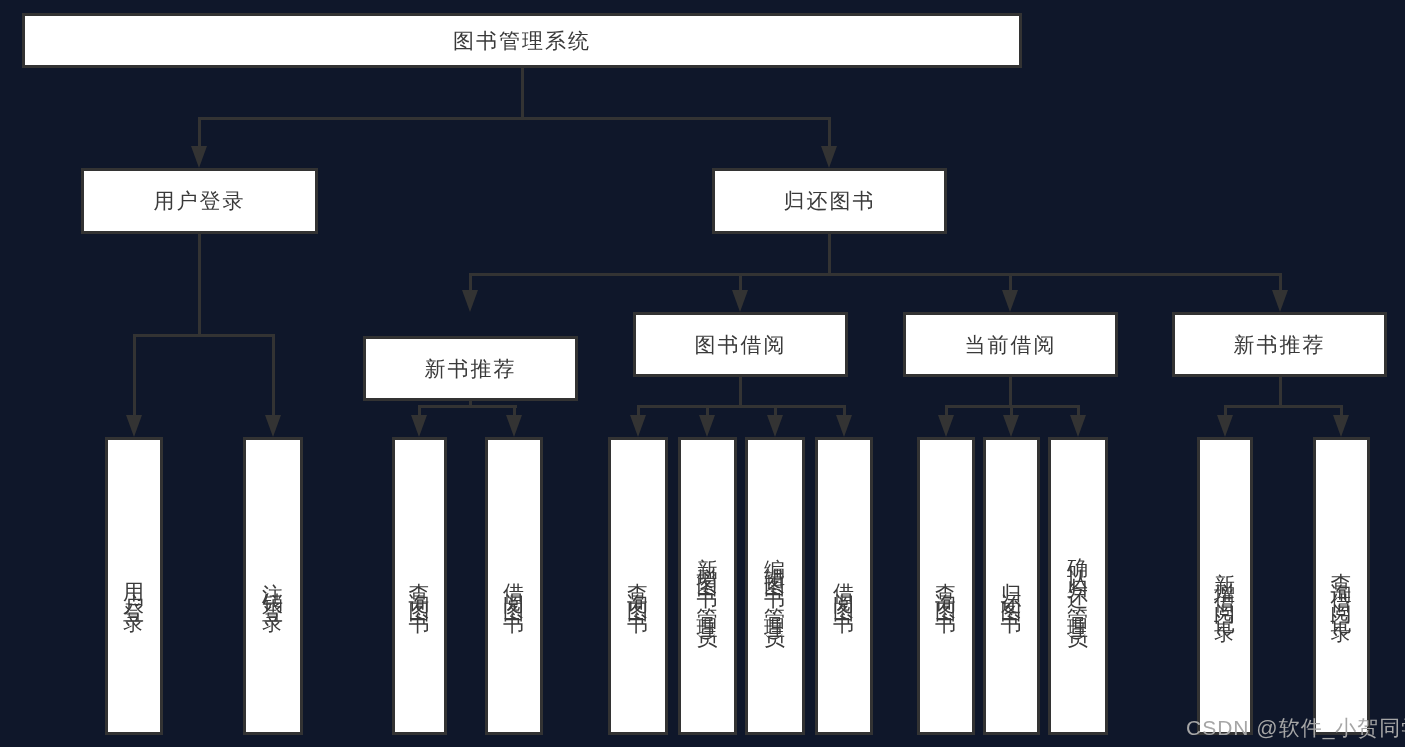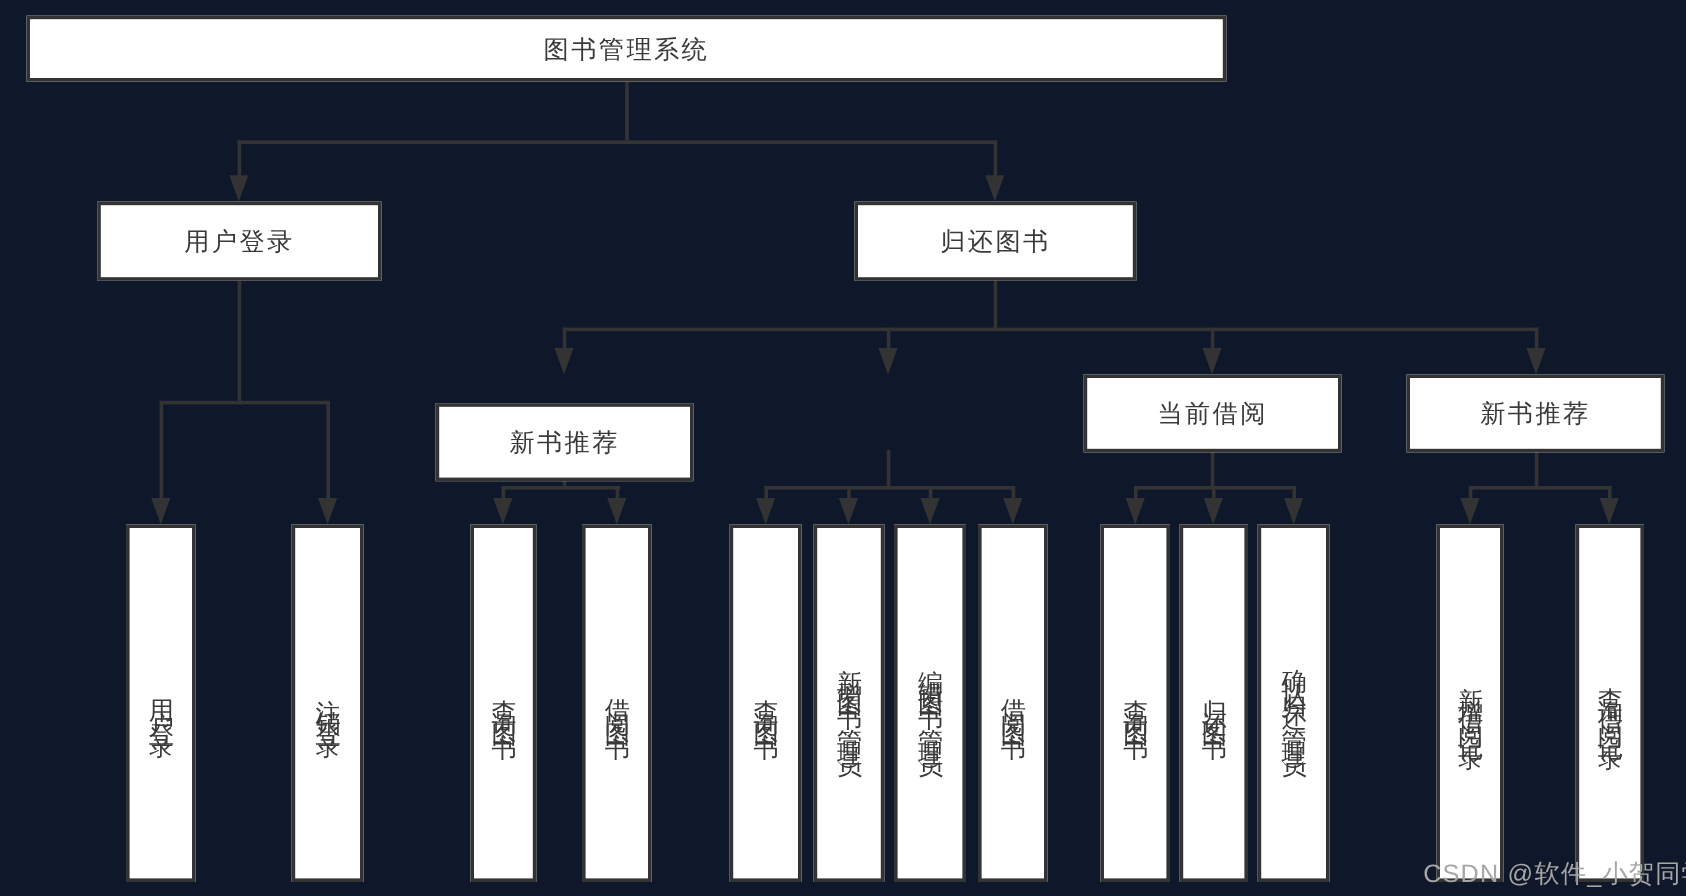--- a/index.html
+++ b/index.html
@@ -117,20 +117,21 @@
   <div class="arrow" style="left:1217px; top:415px;"></div>
   <div class="vline" style="left:1340px; top:405px; width:3px; height:12px;"></div>
   <div class="arrow" style="left:1333px; top:415px;"></div>
 
   <div class="node" style="left:22px; top:13px; width:1000px; height:55px;">图书管理系统</div>
 
   <div class="node" style="left:81px; top:168px; width:237px; height:66px;">用户登录</div>
   <div class="node" style="left:712px; top:168px; width:235px; height:66px;">归还图书</div>
 
   <div class="node" style="left:363px; top:312px; width:215px; height:65px;margin-top:24px;">新书推荐</div>
+  <div class="node" style="left:633px; top:312px; width:215px; height:65px;">图书借阅</div>
   <div class="node" style="left:903px; top:312px; width:215px; height:65px;">当前借阅</div>
   <div class="node" style="left:1172px; top:312px; width:215px; height:65px;">新书推荐</div>
 
   <div class="node vnode" style="left:105px; top:437px; width:58px; height:298px;">用户登录</div>
   <div class="node vnode" style="left:243px; top:437px; width:60px; height:298px;">注销登录</div>
 
   <div class="node vnode" style="left:392px; top:437px; width:55px; height:298px;">查询图书</div>
   <div class="node vnode" style="left:485px; top:437px; width:58px; height:298px;">借阅图书</div>
 
   <div class="node vnode" style="left:608px; top:437px; width:60px; height:298px;">查询图书</div>

